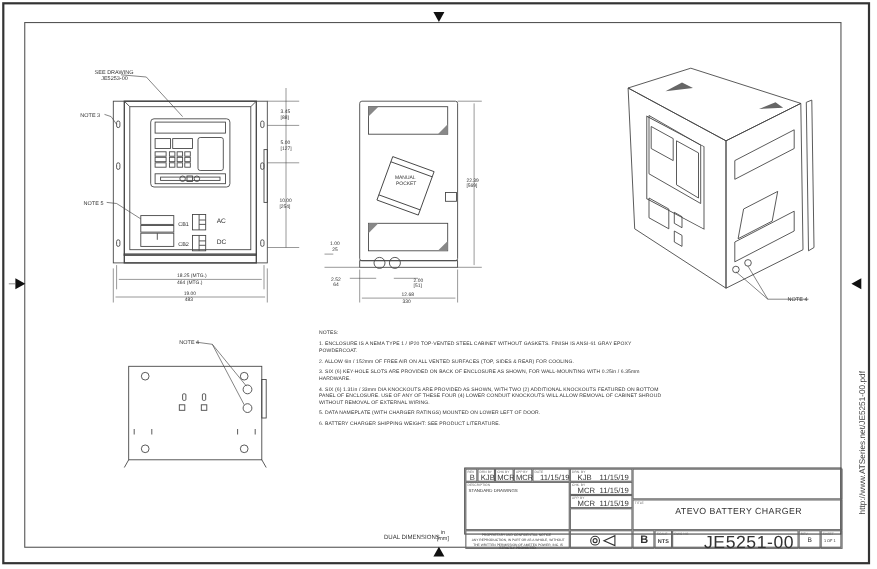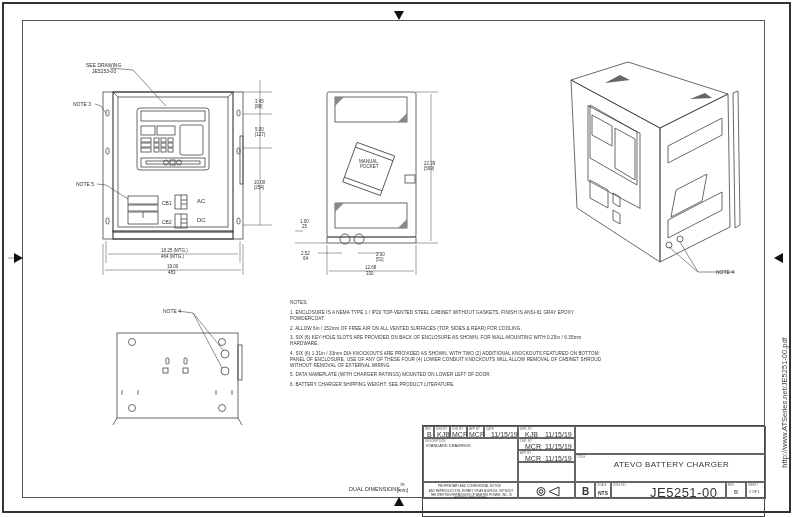--- a/index.html
+++ b/index.html
@@ -6,21 +6,21 @@
   body{width:797px;height:517px;position:relative;overflow:hidden;font-family:"Liberation Sans",sans-serif;color:#222;}
   .outer{position:absolute;left:2px;top:2px;width:789px;height:511px;border:2px solid #333;box-sizing:border-box;}
   .inner{position:absolute;left:22px;top:20px;width:743px;height:478px;border:1.5px solid #555;box-sizing:border-box;}
   svg{position:absolute;left:0;top:0;}
   .t{font-family:"Liberation Sans",sans-serif;fill:#333;}
   .notes{position:absolute;left:290px;top:300px;width:320px;font-size:4.6px;line-height:6px;color:#333;letter-spacing:0.1px;}
   .notes .hdr{margin-bottom:4px;}
   .notes .item{margin-bottom:3.5px;}
   .side-url{position:absolute;left:776px;top:300px;width:16px;height:210px;}
   .side-url span{position:absolute;left:-92px;top:98px;width:200px;transform:rotate(-90deg);font-size:7.5px;color:#444;white-space:nowrap;text-align:center;}
-  .tb{position:absolute;left:422px;top:425px;width:343px;height:92px;border:1.2px solid #444;box-sizing:border-box;font-size:4px;color:#444;}
+  .tb{position:absolute;left:422px;top:425px;width:343px;height:61px;border:1.2px solid #444;box-sizing:border-box;font-size:4px;color:#444;}
   .cell{position:absolute;border:0.8px solid #666;box-sizing:border-box;}
   .lbl{position:absolute;left:1px;top:0px;font-size:3px;color:#666;}
   .val{position:absolute;font-size:7px;color:#333;}
   .dual{position:absolute;left:349px;top:486px;font-size:5.5px;color:#333;}
   .dual .units{position:absolute;left:48px;top:-4px;font-size:5px;line-height:5.5px;text-align:center;}
 </style>
 </head>
 <body>
 
 <div class="outer"></div>
@@ -299,21 +299,21 @@
   </div>
   <div class="cell" style="left:152px;top:56px;width:20px;height:17px;">
       <span class="val" style="left:6px;top:3px;font-size:10px;font-weight:bold;">B</span>
     </div>
   <div class="cell" style="left:172px;top:56px;width:16px;height:17px;">
       <span class="lbl">SCALE</span>
       <span class="val" style="left:2px;top:7px;font-size:5px;font-weight:bold;">NTS</span>
     </div>
   <div class="cell" style="left:188px;top:56px;width:115px;height:17px;">
       <span class="lbl">DWG NO.</span>
-      <span class="val" style="left:38px;top:2px;font-size:13px;letter-spacing:0.5px;">JE5251-00</span>
+      <span class="val" style="left:28px;top:2px;font-size:16px;letter-spacing:0.5px;">JE5251-00</span>
     </div>
   <div class="cell" style="left:303px;top:56px;width:20px;height:17px;">
       <span class="lbl">REV</span>
       <span class="val" style="left:7px;top:6px;font-size:6px;">B</span>
     </div>
   <div class="cell" style="left:323px;top:56px;width:20px;height:17px;">
       <span class="lbl">SHEET</span>
       <span class="val" style="left:2px;top:7px;font-size:3.5px;">1 OF 1</span>
     </div>
 </div>

